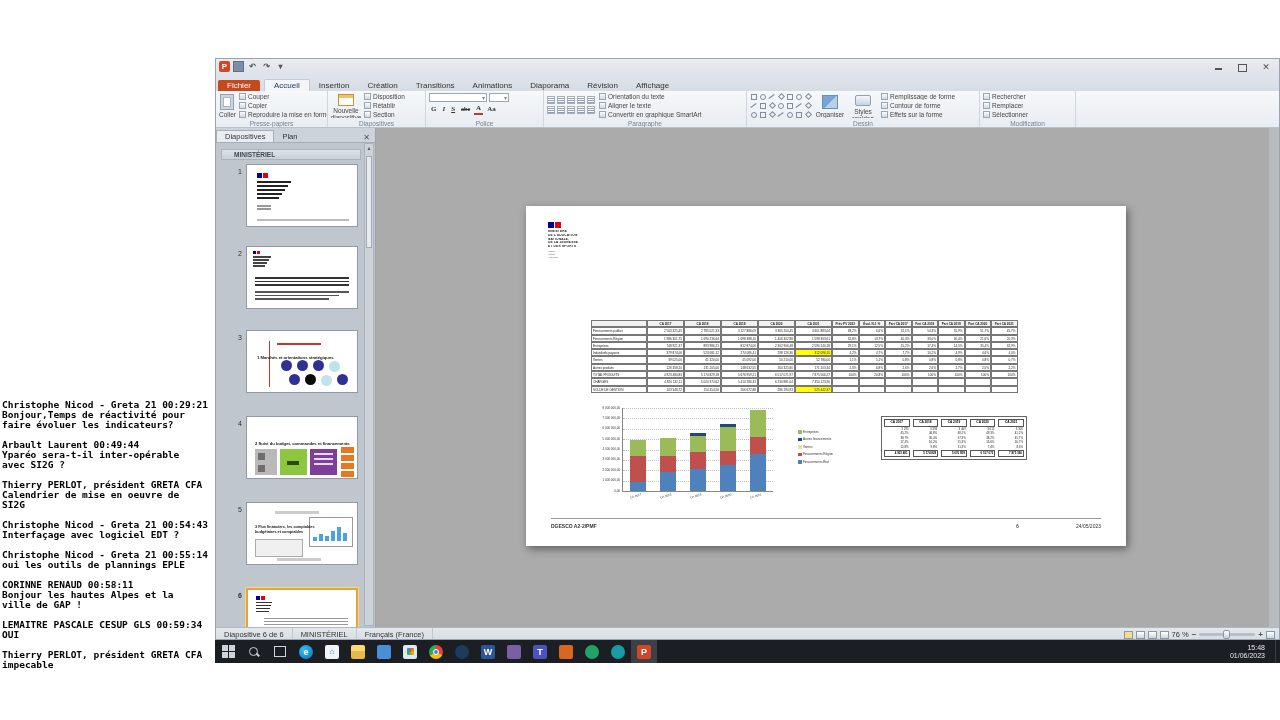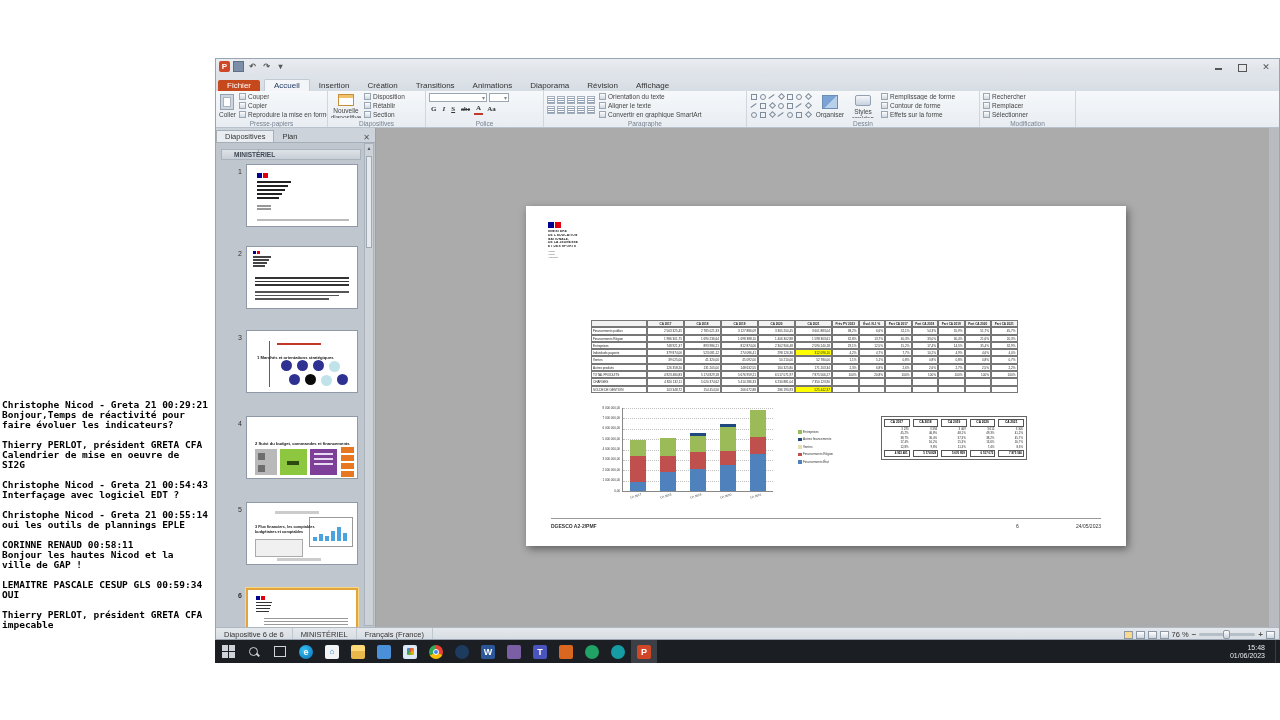--- a/index.html
+++ b/index.html
@@ -169,35 +169,40 @@
 
 <div id="stage">
 
   <div id="chat">
       <div class="chat-entry">
         <div class="chat-header">Christophe Nicod - Greta 21 00:29:21</div>
         <div class="chat-line">Bonjour,Temps de réactivité pour</div>
         <div class="chat-line">faire évoluer les indicateurs?</div>
       </div>
       <div class="chat-entry">
+        <div class="chat-header">Arbault Laurent 00:49:44</div>
+        <div class="chat-line">Yparéo sera-t-il inter-opérable</div>
+        <div class="chat-line">avec SI2G ?</div>
+      </div>
+      <div class="chat-entry">
         <div class="chat-header">Thierry PERLOT, président GRETA CFA</div>
         <div class="chat-line">Calendrier de mise en oeuvre de</div>
         <div class="chat-line">SI2G</div>
       </div>
       <div class="chat-entry">
         <div class="chat-header">Christophe Nicod - Greta 21 00:54:43</div>
         <div class="chat-line">Interfaçage avec logiciel EDT ?</div>
       </div>
       <div class="chat-entry">
         <div class="chat-header">Christophe Nicod - Greta 21 00:55:14</div>
         <div class="chat-line">oui les outils de plannings EPLE</div>
       </div>
       <div class="chat-entry">
         <div class="chat-header">CORINNE RENAUD 00:58:11</div>
-        <div class="chat-line">Bonjour les hautes Nicod et la</div>
+        <div class="chat-line">Bonjour les hautes Alpes et la</div>
         <div class="chat-line">ville de GAP !</div>
       </div>
       <div class="chat-entry">
         <div class="chat-header">LEMAITRE PASCALE CESUP GLS 00:59:34</div>
         <div class="chat-line">OUI</div>
       </div>
       <div class="chat-entry">
         <div class="chat-header">Thierry PERLOT, président GRETA CFA</div>
         <div class="chat-line">impecable</div>
       </div>

